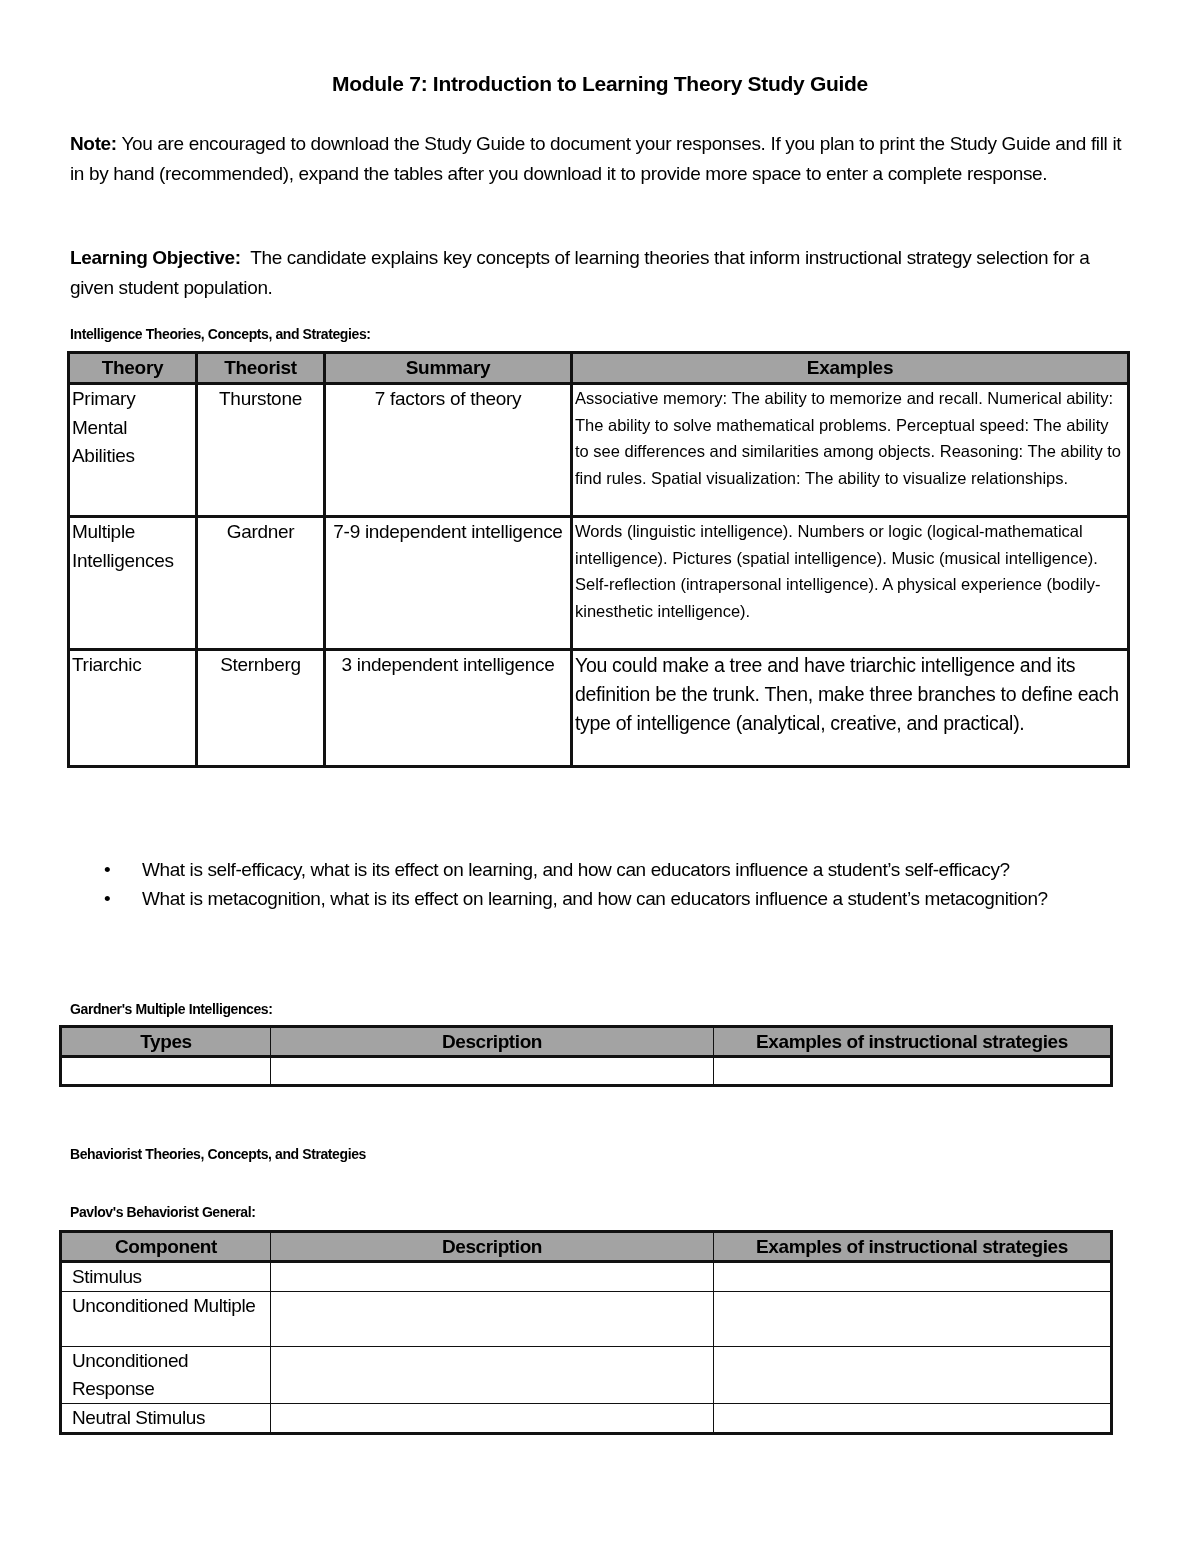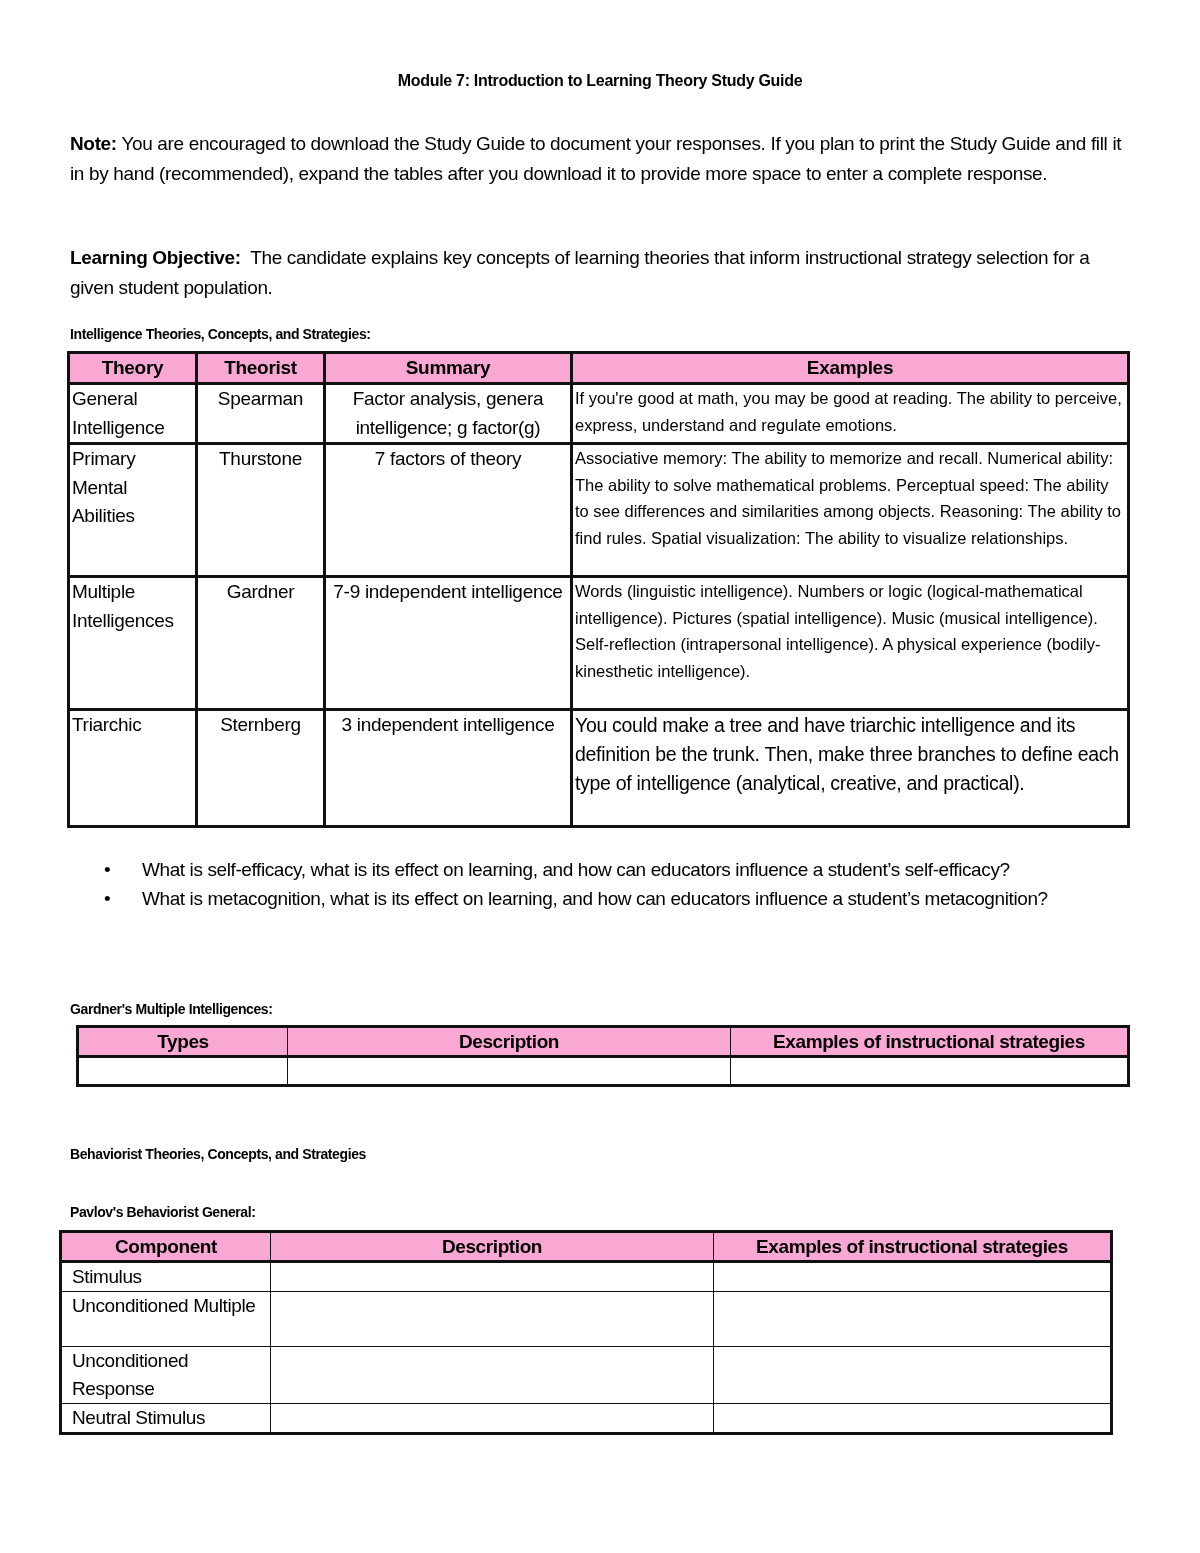--- a/index.html
+++ b/index.html
@@ -1,26 +1,26 @@
 <!DOCTYPE html>
 <html><head>
 <meta charset="utf-8">
 <style>
   html, body { margin: 0; padding: 0; background: #ffffff; }
   body { width: 1200px; height: 1553px; position: relative; overflow: hidden;
          font-family: "Liberation Sans Narrow", "Liberation Sans", sans-serif; color: #000; }
   .abs { position: absolute; }
-  .title { top: 72px; left: 0; width: 1200px; text-align: center; font-weight: bold; font-size: 16px; letter-spacing: -0.3px; }
+  .title { top: 72px; left: 0; width: 1200px; text-align: center; font-weight: bold; font-size: 21px; letter-spacing: -0.3px; }
   .para { left: 70px; width: 1060px; font-size: 19px; line-height: 29.5px; letter-spacing: -0.35px; }
   .para b { font-weight: bold; }
   .heading { left: 70px; font-size: 14px; font-weight: bold; letter-spacing: -0.4px; }
 
   table { border-collapse: collapse; position: absolute; table-layout: fixed; }
   td, th { border: 2px solid #111; padding: 0 2px; vertical-align: top; }
-  th { background: #f9a8d4; font-weight: bold; text-align: center; }
+  th { background: #a3a3a3; font-weight: bold; text-align: center; }
 
   #intel-table { left: 67px; top: 351px; width: 1060px; font-size: 19px; letter-spacing: -0.3px; }
   #intel-table th { height: 28px; line-height: 28px; border-width: 3px; }
   #intel-table td { line-height: 28.5px; border-width: 3px; }
   #intel-table td.center { text-align: center; }
   #intel-table td.small { font-size: 16.5px; line-height: 26.5px; letter-spacing: 0; }
   #intel-table td.large { font-size: 19.5px; line-height: 29px; }
 
   .bullets { left: 70px; top: 855px; width: 1060px; font-size: 19px; line-height: 29px; letter-spacing: -0.4px; }
   .bullet-item { position: relative; padding-left: 72px; }
@@ -53,26 +53,20 @@
   </colgroup>
   <thead>
     <tr>
       <th>Theory</th>
       <th>Theorist</th>
       <th>Summary</th>
       <th>Examples</th>
     </tr>
   </thead>
   <tbody>
-    <tr style="height:59px;">
-      <td>General Intelligence</td>
-      <td class="center">Spearman</td>
-      <td class="center">Factor analysis, genera intelligence; g factor(g)</td>
-      <td class="small">If you're good at math, you may be good at reading. The ability to perceive, express, understand and regulate emotions.</td>
-    </tr>
     <tr style="height:133px;">
       <td>Primary Mental Abilities</td>
       <td class="center">Thurstone</td>
       <td class="center">7 factors of theory</td>
       <td class="small">Associative memory: The ability to memorize and recall. Numerical ability: The ability to solve mathematical problems. Perceptual speed: The ability to see differences and similarities among objects. Reasoning: The ability to find rules. Spatial visualization: The ability to visualize relationships.</td>
     </tr>
     <tr style="height:133px;">
       <td>Multiple Intelligences</td>
       <td class="center">Gardner</td>
       <td class="center">7-9 independent intelligence</td>
@@ -93,21 +87,21 @@
     <span>What is self-efficacy, what is its effect on learning, and how can educators influence a student’s self-efficacy?</span>
   </div>
   <div class="bullet-item">
     <span class="bullet-dot">•</span>
     <span>What is metacognition, what is its effect on learning, and how can educators influence a student’s metacognition?</span>
   </div>
 </div>
 
 <div class="abs heading" style="top:1001px;">Gardner's Multiple Intelligences:</div>
 
-<table class="empty-table" style="top:1025px;margin-left:17px;">
+<table class="empty-table" style="top:1025px;">
   <colgroup>
       <col style="width:210px">
       <col style="width:443px">
       <col style="width:398px">
     </colgroup>
   <thead>
     <tr>
       <th class="outer-left">Types</th>
       <th>Description</th>
       <th class="outer-right">Examples of instructional strategies</th>

